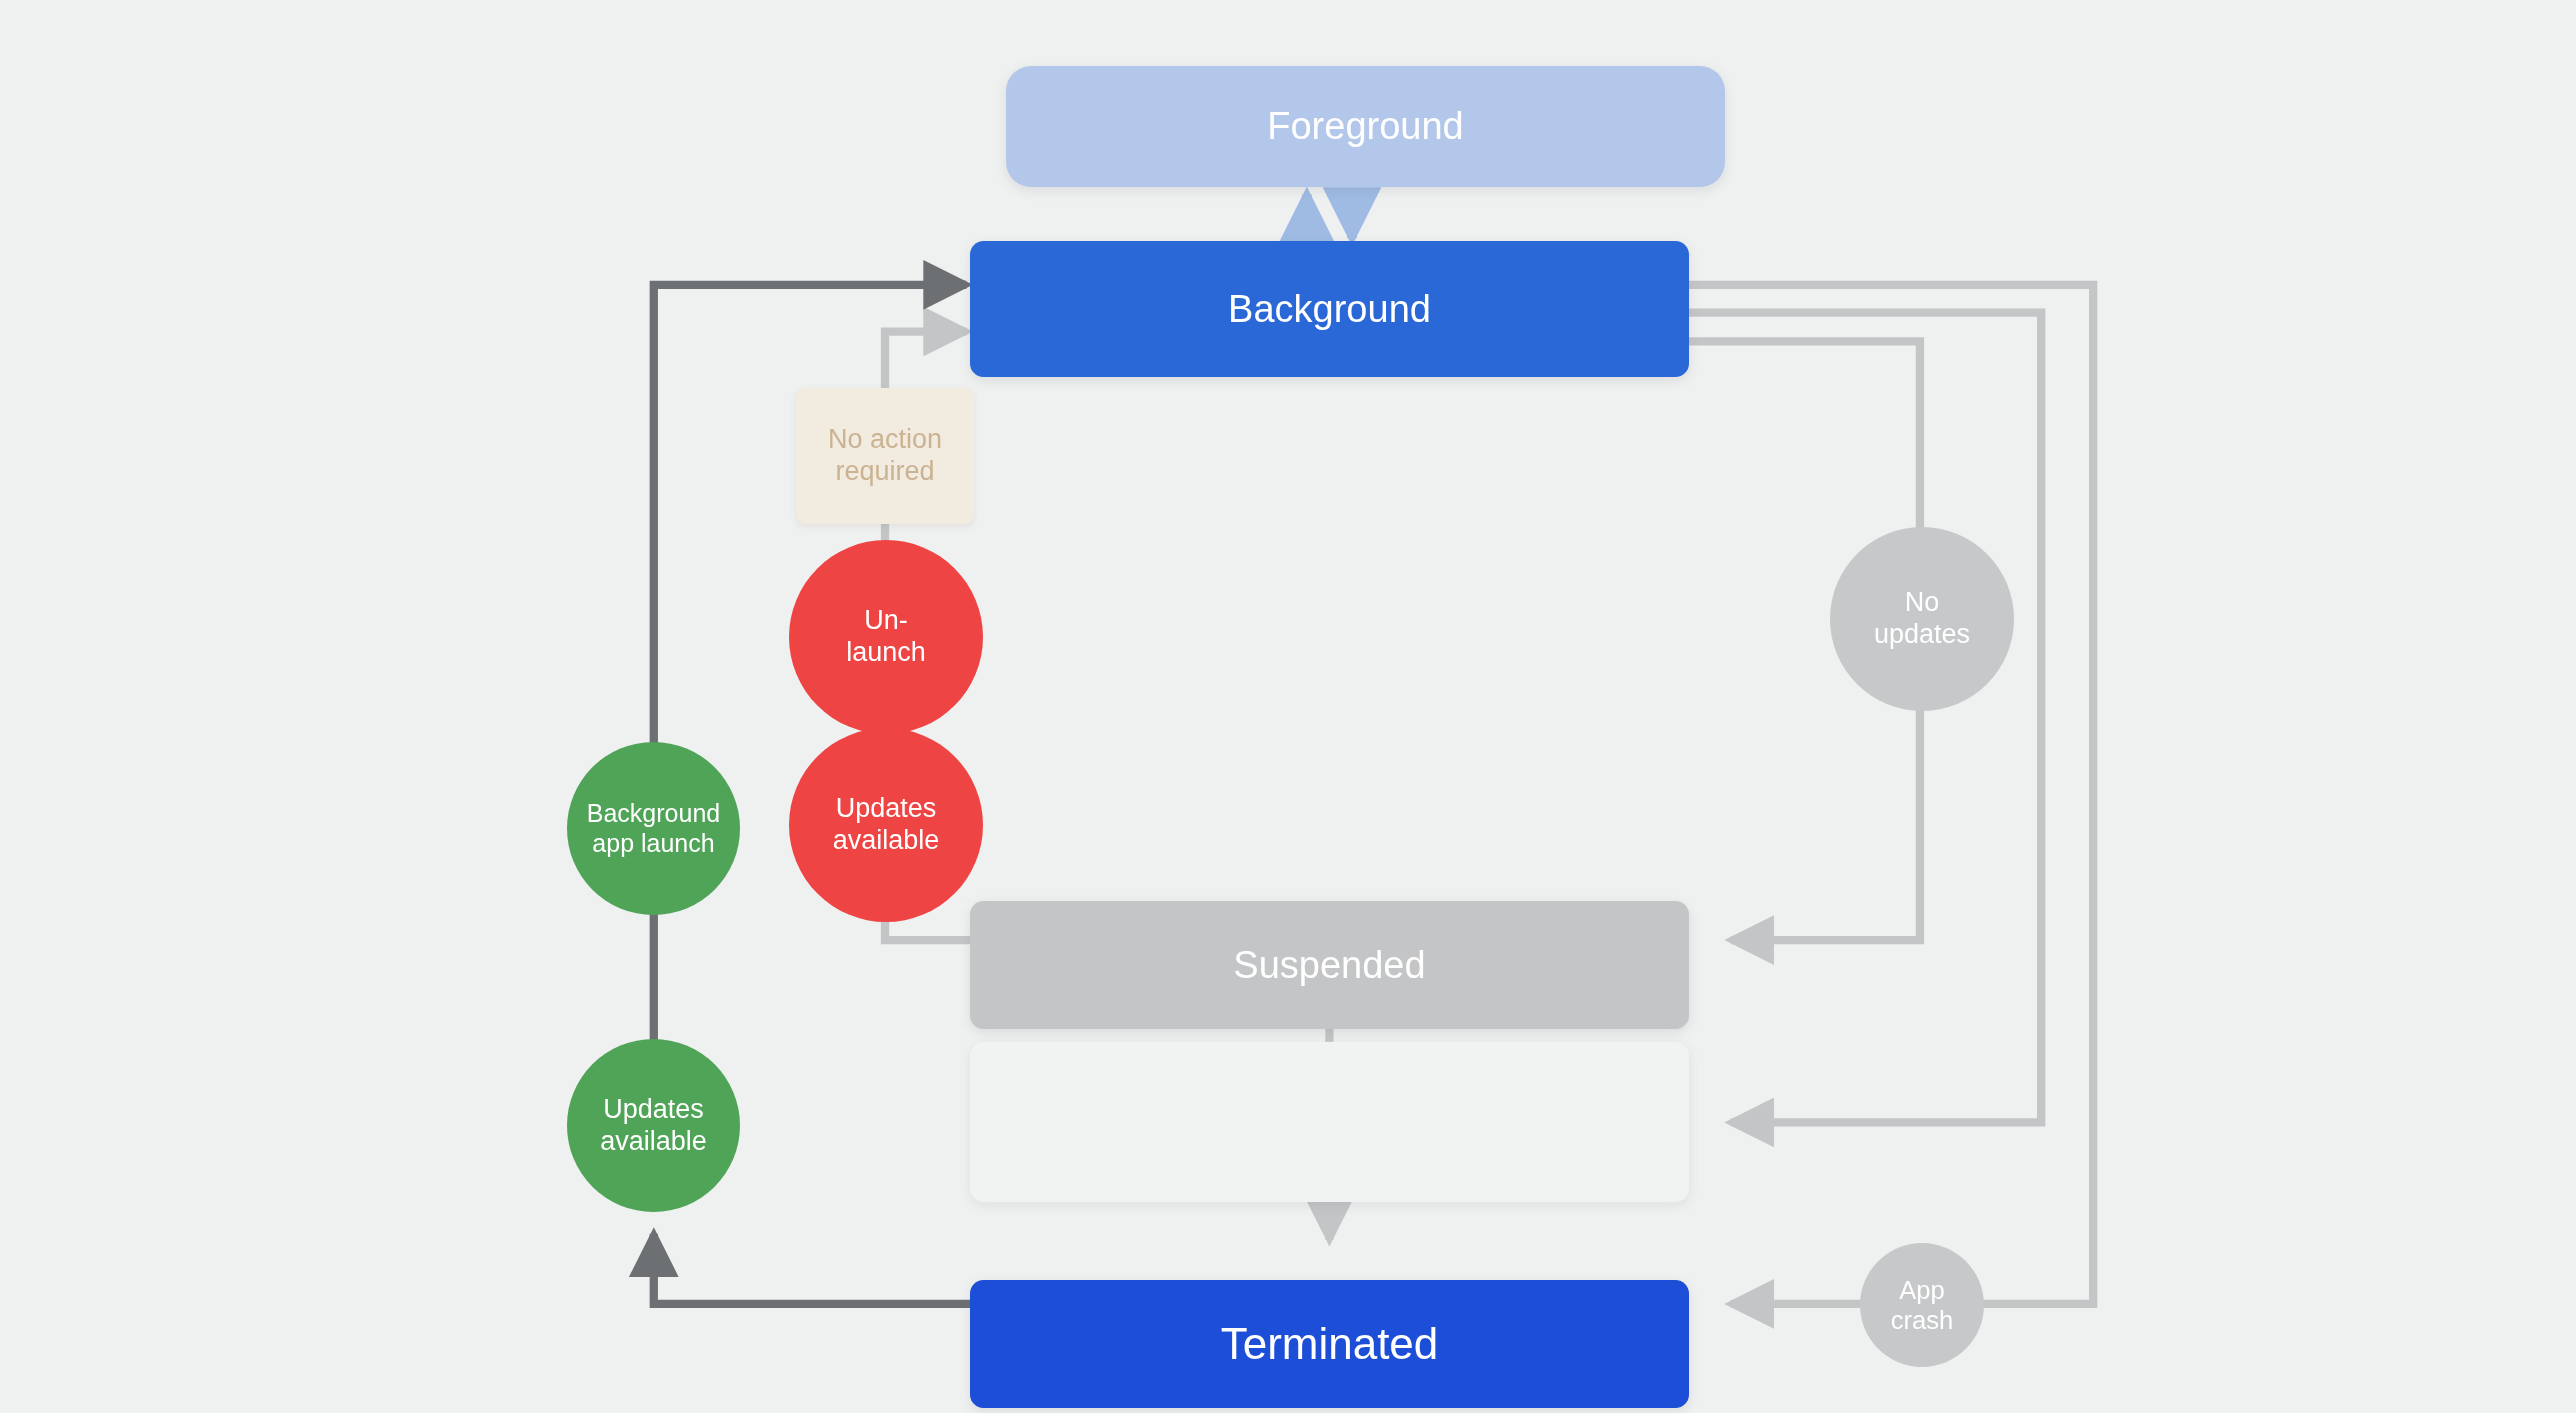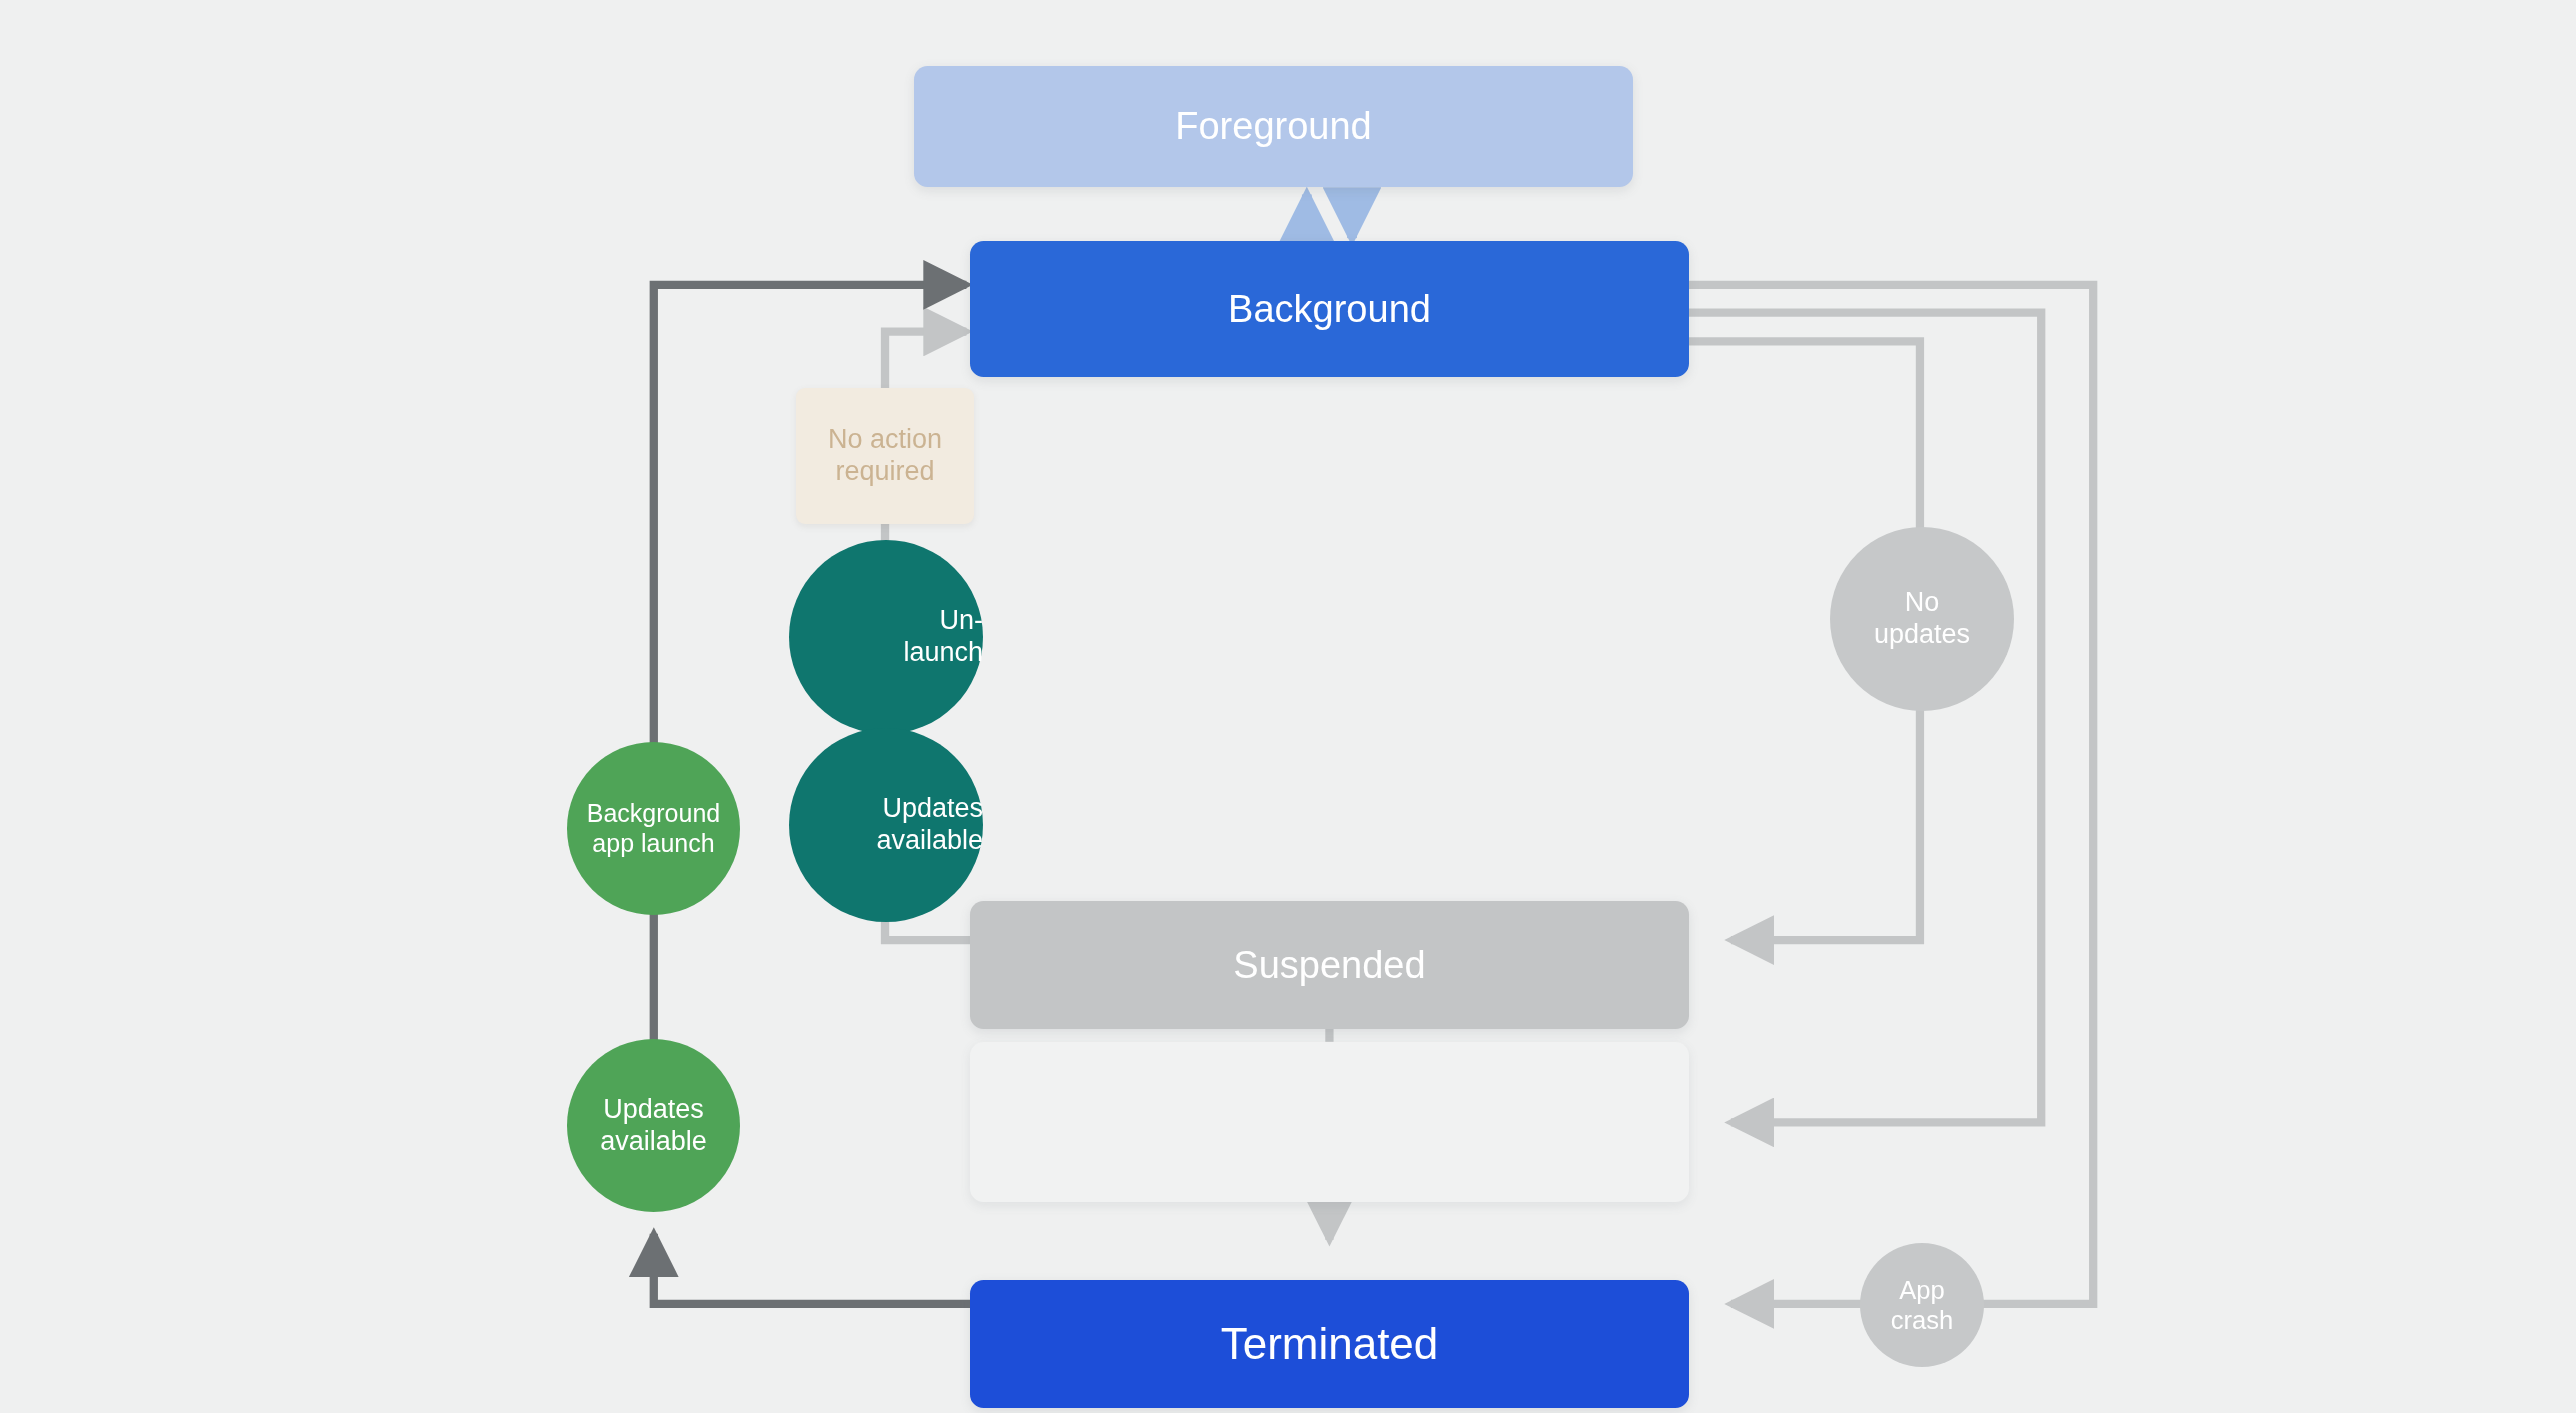--- a/index.html
+++ b/index.html
@@ -51,21 +51,21 @@
     border-radius: 13.6px;
     box-shadow: 0 3.8px 10.5px rgba(90,100,110,0.10);
   }
   .noaction {
     background: #f2ebe0;
     color: #cbb392;
     font-size: 27px;
     border-radius: 9px;
     box-shadow: 0 2.3px 6.8px rgba(120,110,95,0.10);
   }
-  .green-pale { background: #0f766e; font-size: 27px; align-items: flex-end; }
+  .green-pale { background: #ef4444; font-size: 27px; }
   .green-dark { background: #4fa457; font-size: 25px; }
   .gray-circle { background: #c6c8c9; font-size: 27px; }
 </style>
 </head>
 <body>
 
 <div id="stage">
 
   <svg id="edges" viewBox="0 0 3420 1877" xmlns="http://www.w3.org/2000/svg">
     <defs>
@@ -108,21 +108,21 @@
     <g>
       <path d="M1765,1596 L1765,1646" stroke="#c3c5c6" stroke-width="11" fill="none" marker-end="url(#ar-gray)"></path>
     </g>
 
     <g>
       <path d="M1288,1731 L868,1731 L868,1638" stroke="#6c7073" stroke-width="11" fill="none" marker-end="url(#ar-dark)"></path>
       <path d="M868,1510 L868,378 L1283,378" stroke="#6c7073" stroke-width="11" fill="none" marker-end="url(#ar-dark)"></path>
     </g>
   </svg>
 
-  <div class="node state-box fg" style="left:914px; top:66px; width:719px; height:121px;">
+  <div class="node state-box fg" style="left:1006px; top:66px; width:719px; height:121px;border-radius:25px;">
     <span>Foreground</span>
   </div>
 
   <div class="node state-box bg" style="left:970px; top:241px; width:719px; height:136px;">
     <span>Background</span>
   </div>
 
   <div class="node state-box susp" style="left:970px; top:901px; width:719px; height:128px;">
     <span>Suspended</span>
   </div>

